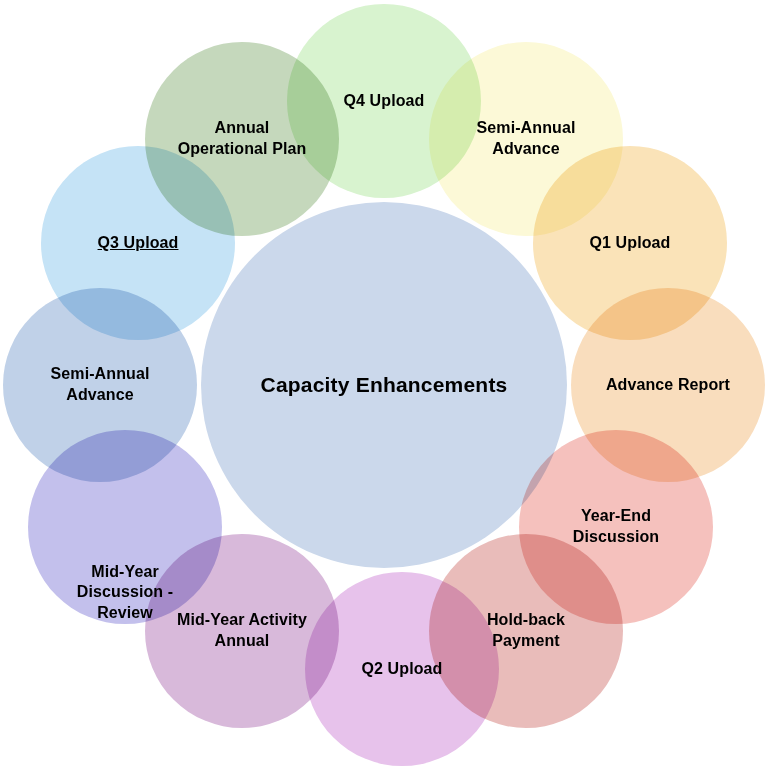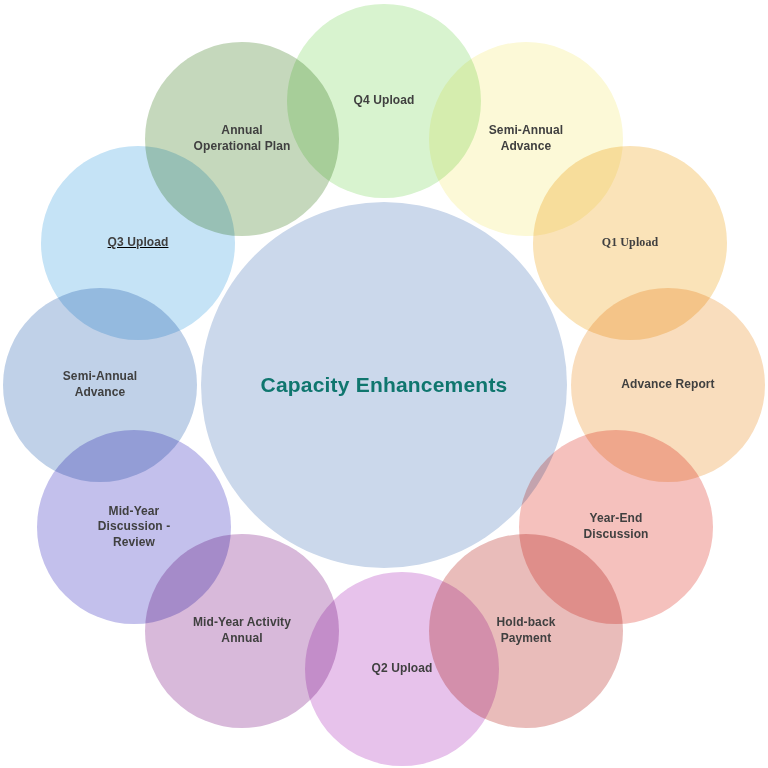--- a/index.html
+++ b/index.html
@@ -22,70 +22,70 @@
     display: flex;
     align-items: center;
     justify-content: center;
     text-align: center;
     box-sizing: border-box;
   }
   .label {
     display: block;
     white-space: pre-line;
     font-weight: bold;
-    font-size: 12px;
+    font-size: 16px;
     line-height: 1.3;
-    color: #404040;
+    color: #000000;
     letter-spacing: 0.1px;
     max-width: 160px;
   }
   .center-label {
     font-size: 21px;
-    color: #0f766e;
+    color: #000000;
     max-width: 320px;
     letter-spacing: 0.2px;
   }
 </style>
 </head>
 <body>
 
 <div class="canvas">
   <div class="circle center-circle" style="left: 201px; top: 202px; height: 366px; width: 366px; background: rgb(203, 216, 235);">
     <span class="label center-label">Capacity Enhancements</span>
   </div>
   <div>
       <div class="circle node" style="left: 287px; top: 4px; height: 194px; width: 194px; background: rgb(216, 243, 207);">
         <span class="label">Q4 Upload</span>
       </div>
       <div class="circle node" style="left: 429px; top: 42px; height: 194px; width: 194px; background: rgb(252, 249, 215);">
         <span class="label">Semi-Annual
 Advance</span>
       </div>
-      <div class="circle node" style="left: 533px; top: 146px; height: 194px; width: 194px; background: rgb(250, 227, 184); font-family: Liberation Serif, serif;">
+      <div class="circle node" style="left: 533px; top: 146px; height: 194px; width: 194px; background: rgb(250, 227, 184);">
         <span class="label">Q1 Upload</span>
       </div>
       <div class="circle node" style="left: 571px; top: 288px; height: 194px; width: 194px; background: rgb(249, 221, 189);">
         <span class="label">Advance Report</span>
       </div>
       <div class="circle node" style="left: 519px; top: 430px; height: 194px; width: 194px; background: rgb(245, 193, 189);">
         <span class="label">Year-End
 Discussion</span>
       </div>
       <div class="circle node" style="left: 429px; top: 534px; height: 194px; width: 194px; background: rgb(233, 188, 186);">
         <span class="label">Hold-back
 Payment</span>
       </div>
       <div class="circle node" style="left: 305px; top: 572px; height: 194px; width: 194px; background: rgb(231, 194, 235);">
         <span class="label">Q2 Upload</span>
       </div>
       <div class="circle node" style="left: 145px; top: 534px; height: 194px; width: 194px; background: rgb(216, 185, 218);">
         <span class="label">Mid-Year Activity
 Annual</span>
       </div>
-      <div class="circle node" style="left: 37px; top: 430px; height: 194px; width: 194px; background: rgb(195, 192, 236);">
+      <div class="circle node" style="left: 28px; top: 430px; height: 194px; width: 194px; background: rgb(195, 192, 236); align-items: flex-end;">
         <span class="label">Mid-Year
 Discussion -
 Review</span>
       </div>
       <div class="circle node" style="left: 3px; top: 288px; height: 194px; width: 194px; background: rgb(192, 209, 232);">
         <span class="label">Semi-Annual
 Advance</span>
       </div>
       <div class="circle node" style="left: 41px; top: 146px; height: 194px; width: 194px; background: rgb(197, 227, 246); text-decoration: underline;">
         <span class="label">Q3 Upload</span>

